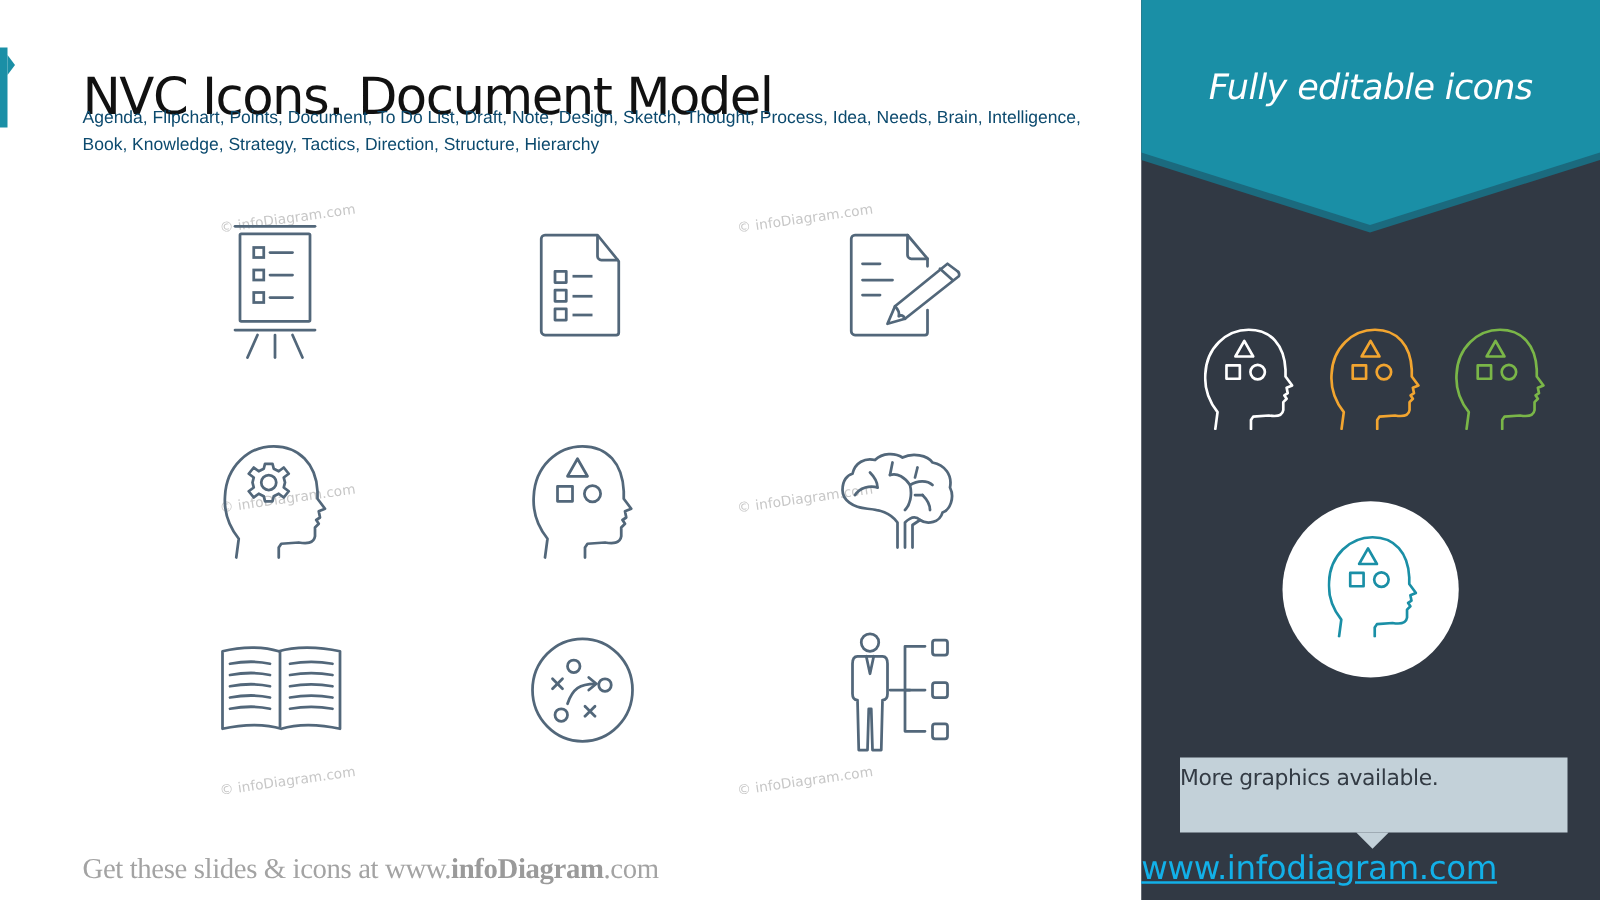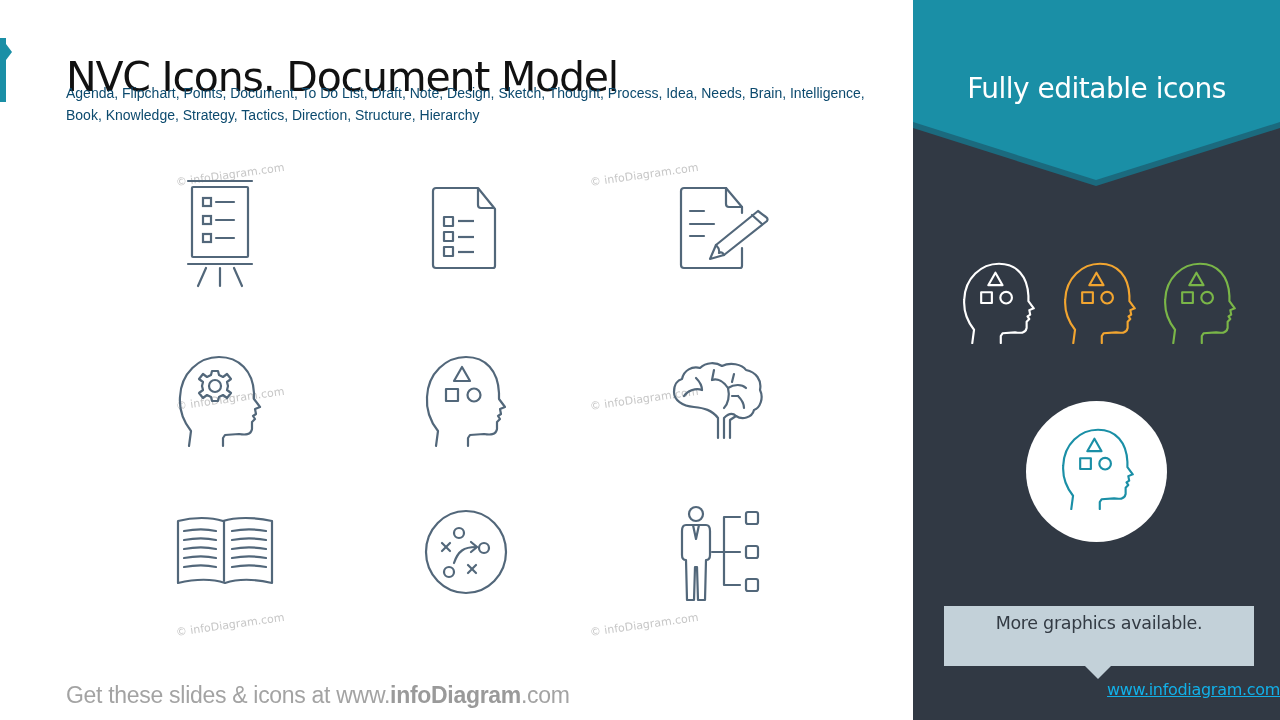--- a/index.html
+++ b/index.html
@@ -4,30 +4,30 @@
 <style>
   html, body { margin:0; padding:0; }
   body { width:1280px; height:720px; position:relative; overflow:hidden; background:#ffffff; font-family:"Liberation Sans", sans-serif; }
   .accent-bar { position:absolute; left:0; top:38px; width:6px; height:64px; background:#1a8fa6; }
   .accent-notch { position:absolute; left:6px; top:44px; width:0; height:0; border-top:8px solid transparent; border-bottom:8px solid transparent; border-left:6px solid #1a8fa6; }
   .title { position:absolute; left:66px; top:26px; font-size:41px; color:#111111; font-family:"DejaVu Sans", sans-serif; font-weight:normal; letter-spacing:-1.2px; white-space:nowrap; }
   .subtitle { position:absolute; left:66px; top:82px; width:830px; font-size:14px; line-height:22px; color:#0c4a6e; font-family:"Liberation Sans", sans-serif; }
   .icon { position:absolute; }
   .icon svg { width:100%; height:100%; overflow:visible; }
   .wm { position:absolute; font-size:11px; color:#c7c7c7; transform:rotate(-8deg); transform-origin:left center; white-space:nowrap; font-family:"DejaVu Sans", sans-serif; }
-  .footer { position:absolute; left:66px; top:682px; font-size:23px; color:#a3a3a3; font-family:Liberation Sans, sans-serif; letter-spacing:-0.3px; white-space:nowrap; }
+  .footer { position:absolute; left:66px; top:682px; font-size:23px; color:#a3a3a3; font-family:Liberation Serif, serif; letter-spacing:-0.3px; white-space:nowrap; }
   .footer b { color:#9a9a9a; }
   .panel { position:absolute; left:913px; top:0; width:367px; height:720px; background:#313944; }
   .panel-header { position:absolute; left:0; top:0; width:367px; height:190px; }
-  .panel-title { position:absolute; left:0; top:72px; width:367px; text-align:center; font-size:28px; color:#ffffff; font-family:"DejaVu Sans", sans-serif; letter-spacing:-0.5px; }
+  .panel-title { position:absolute; left:0; top:53px; width:367px; text-align:center; font-size:28px; color:#ffffff; font-family:"DejaVu Sans", sans-serif; letter-spacing:-0.5px;font-style:italic; }
   .head-icon { position:absolute; }
   .circle { position:absolute; left:1026px; top:401px; width:141px; height:141px; border-radius:50%; background:#ffffff; }
-  .callout { position:absolute; left:944px; top:606px; width:310px; height:60px; background:#c3d1d9; color:#333b44; text-align:center; font-size:17.5px; line-height:26px; padding-top:4px; box-sizing:border-box; font-family:"DejaVu Sans", sans-serif; letter-spacing:-0.3px; }
+  .callout { position:absolute; left:944px; top:606px; width:310px; height:60px; background:#c3d1d9; color:#333b44; font-size:17.5px; line-height:26px; padding-top:4px; box-sizing:border-box; font-family:"DejaVu Sans", sans-serif; letter-spacing:-0.3px; }
   .callout-tip { position:absolute; left:1085px; top:666px; width:0; height:0; border-left:13px solid transparent; border-right:13px solid transparent; border-top:13px solid #c3d1d9; }
-  .link { position:absolute; left:913px; top:680px; width:367px; text-align:right; font-size:16px; color:#12b0e8; text-decoration:underline; font-family:"DejaVu Sans", sans-serif; letter-spacing:-0.3px; }
+  .link { position:absolute; left:913px; top:680px; width:367px; text-align:left; font-size:26px; color:#12b0e8; text-decoration:underline; font-family:"DejaVu Sans", sans-serif; letter-spacing:-0.3px; }
 </style>
 </head>
 <body>
 
 <div class="accent-bar"></div>
 <div class="accent-notch"></div>
 
 <h1 class="title">NVC Icons. Document Model</h1>
 <div class="subtitle">Agenda, Flipchart, Points, Document, To Do List, Draft, Note, Design, Sketch, Thought, Process, Idea, Needs, Brain, Intelligence, Book, Knowledge, Strategy, Tactics, Direction, Structure, Hierarchy</div>
 

